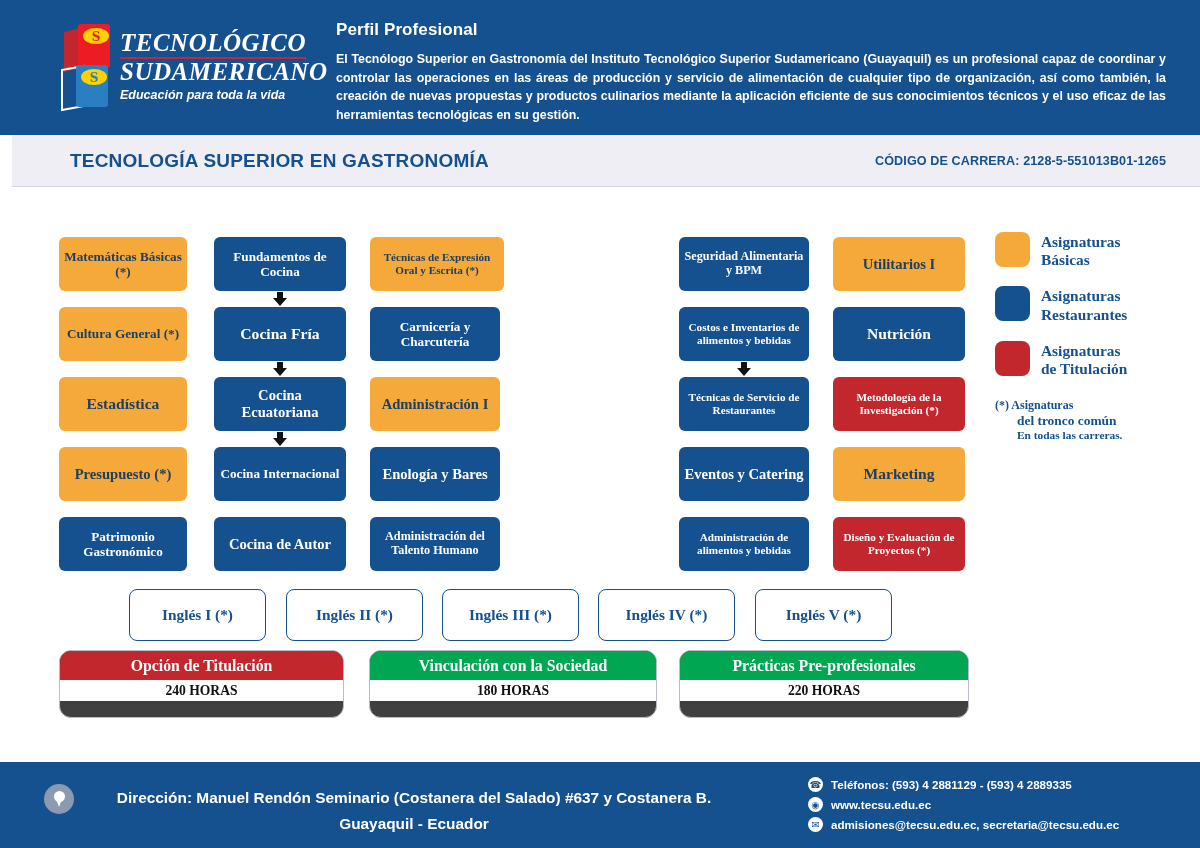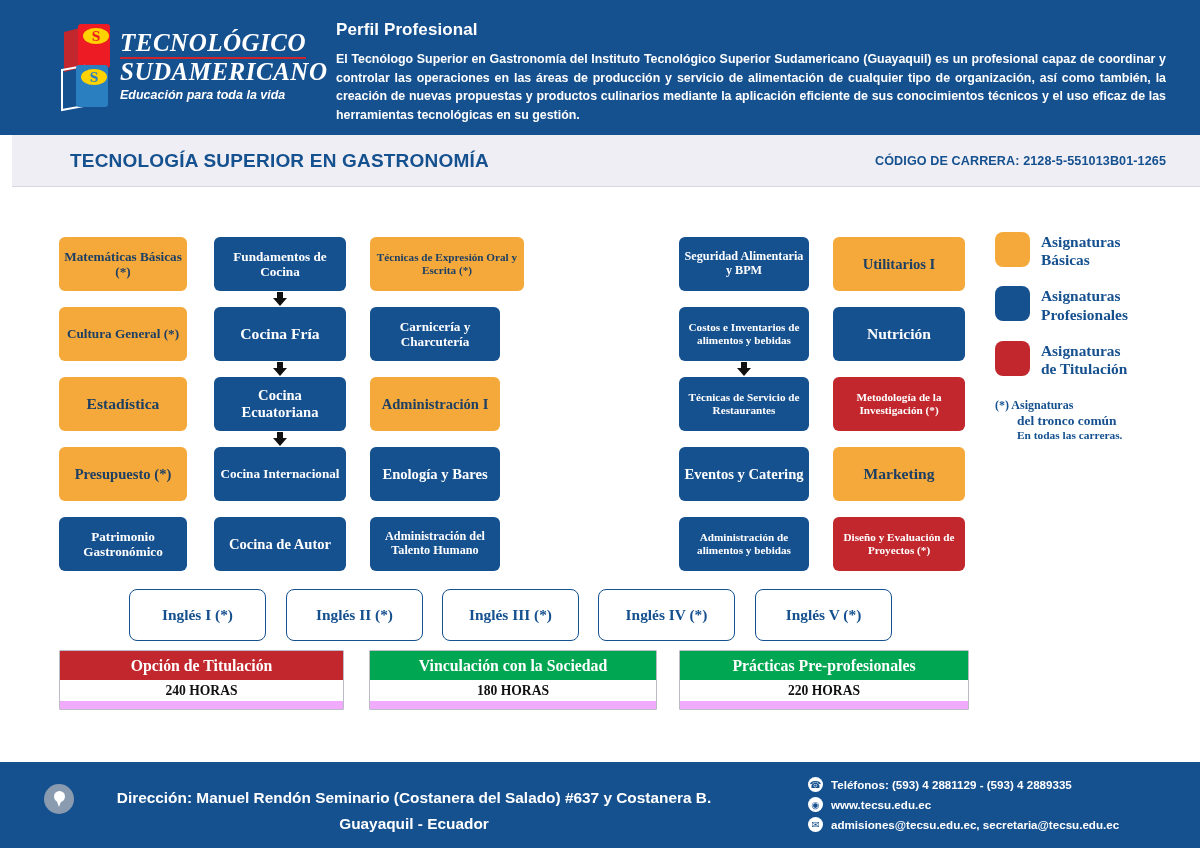--- a/index.html
+++ b/index.html
@@ -116,22 +116,22 @@
     position: absolute; top: 0; width: 137px; height: 52px;
     border: 1.6px solid #15508f; border-radius: 8px; background: #ffffff;
     display: flex; align-items: center; justify-content: center;
     font-family: "Liberation Serif", serif; font-weight: bold;
     color: #15508f; font-size: 15.4px;
   }
 
   
   .bars { position: absolute; left: 0; top: 650px; width: 1000px; height: 56px; }
   .bar {
-    position: absolute; top: 0; height: 60px;
-    border: 1px solid #bcbcc6; border-radius: 1px; background: #f0abfc;
+    position: absolute; top: 0; height: 68px;
+    border: 1px solid #bcbcc6; border-radius: 12px; background: #404040;
     overflow: hidden;
   }
   .bar-title {
     height: 29px; display: flex; align-items: center; justify-content: center;
     color: #ffffff; font-family: "Liberation Serif", serif; font-weight: bold;
     font-size: 15.8px;
   }
   .bar-title.red { background: #c1272d; }
   .bar-title.green { background: #00a651; }
   .bar-hours {
@@ -249,21 +249,21 @@
         </div>
         <div class="cell">
           <div class="box prof" style="width: 132px;">Cocina Internacional</div>
         </div>
         <div class="cell">
           <div class="box prof s14" style="width: 132px;">Cocina de Autor</div>
         </div>
       </div>
       <div class="col" style="left: 370px; width: 130px;">
         <div class="cell">
-          <div class="box basic s11" style="width: 154px;">Técnicas de Expresión Oral y Escrita (*)</div>
+          <div class="box basic s11" style="width: 134px;">Técnicas de Expresión Oral y Escrita (*)</div>
         </div>
         <div class="cell">
           <div class="box prof" style="width: 130px;">Carnicería y Charcutería</div>
         </div>
         <div class="cell">
           <div class="box basic s14" style="width: 130px;">Administración I</div>
         </div>
         <div class="cell">
           <div class="box prof s14" style="width: 130px;">Enología y Bares</div>
         </div>
@@ -313,21 +313,21 @@
       <div class="swatch sw-basic"></div>
       <div class="legend-label">
         <span>Asignaturas</span><br>
         <span>Básicas</span>
       </div>
     </div>
     <div class="legend-row">
       <div class="swatch sw-prof"></div>
       <div class="legend-label">
         <span>Asignaturas</span><br>
-        <span>Profesionales</span>
+        <span>Restaurantes</span>
       </div>
     </div>
     <div class="legend-row">
       <div class="swatch sw-titul"></div>
       <div class="legend-label">
         <span>Asignaturas</span><br>
         <span>de Titulación</span>
       </div>
     </div>
     <div class="legend-note">

